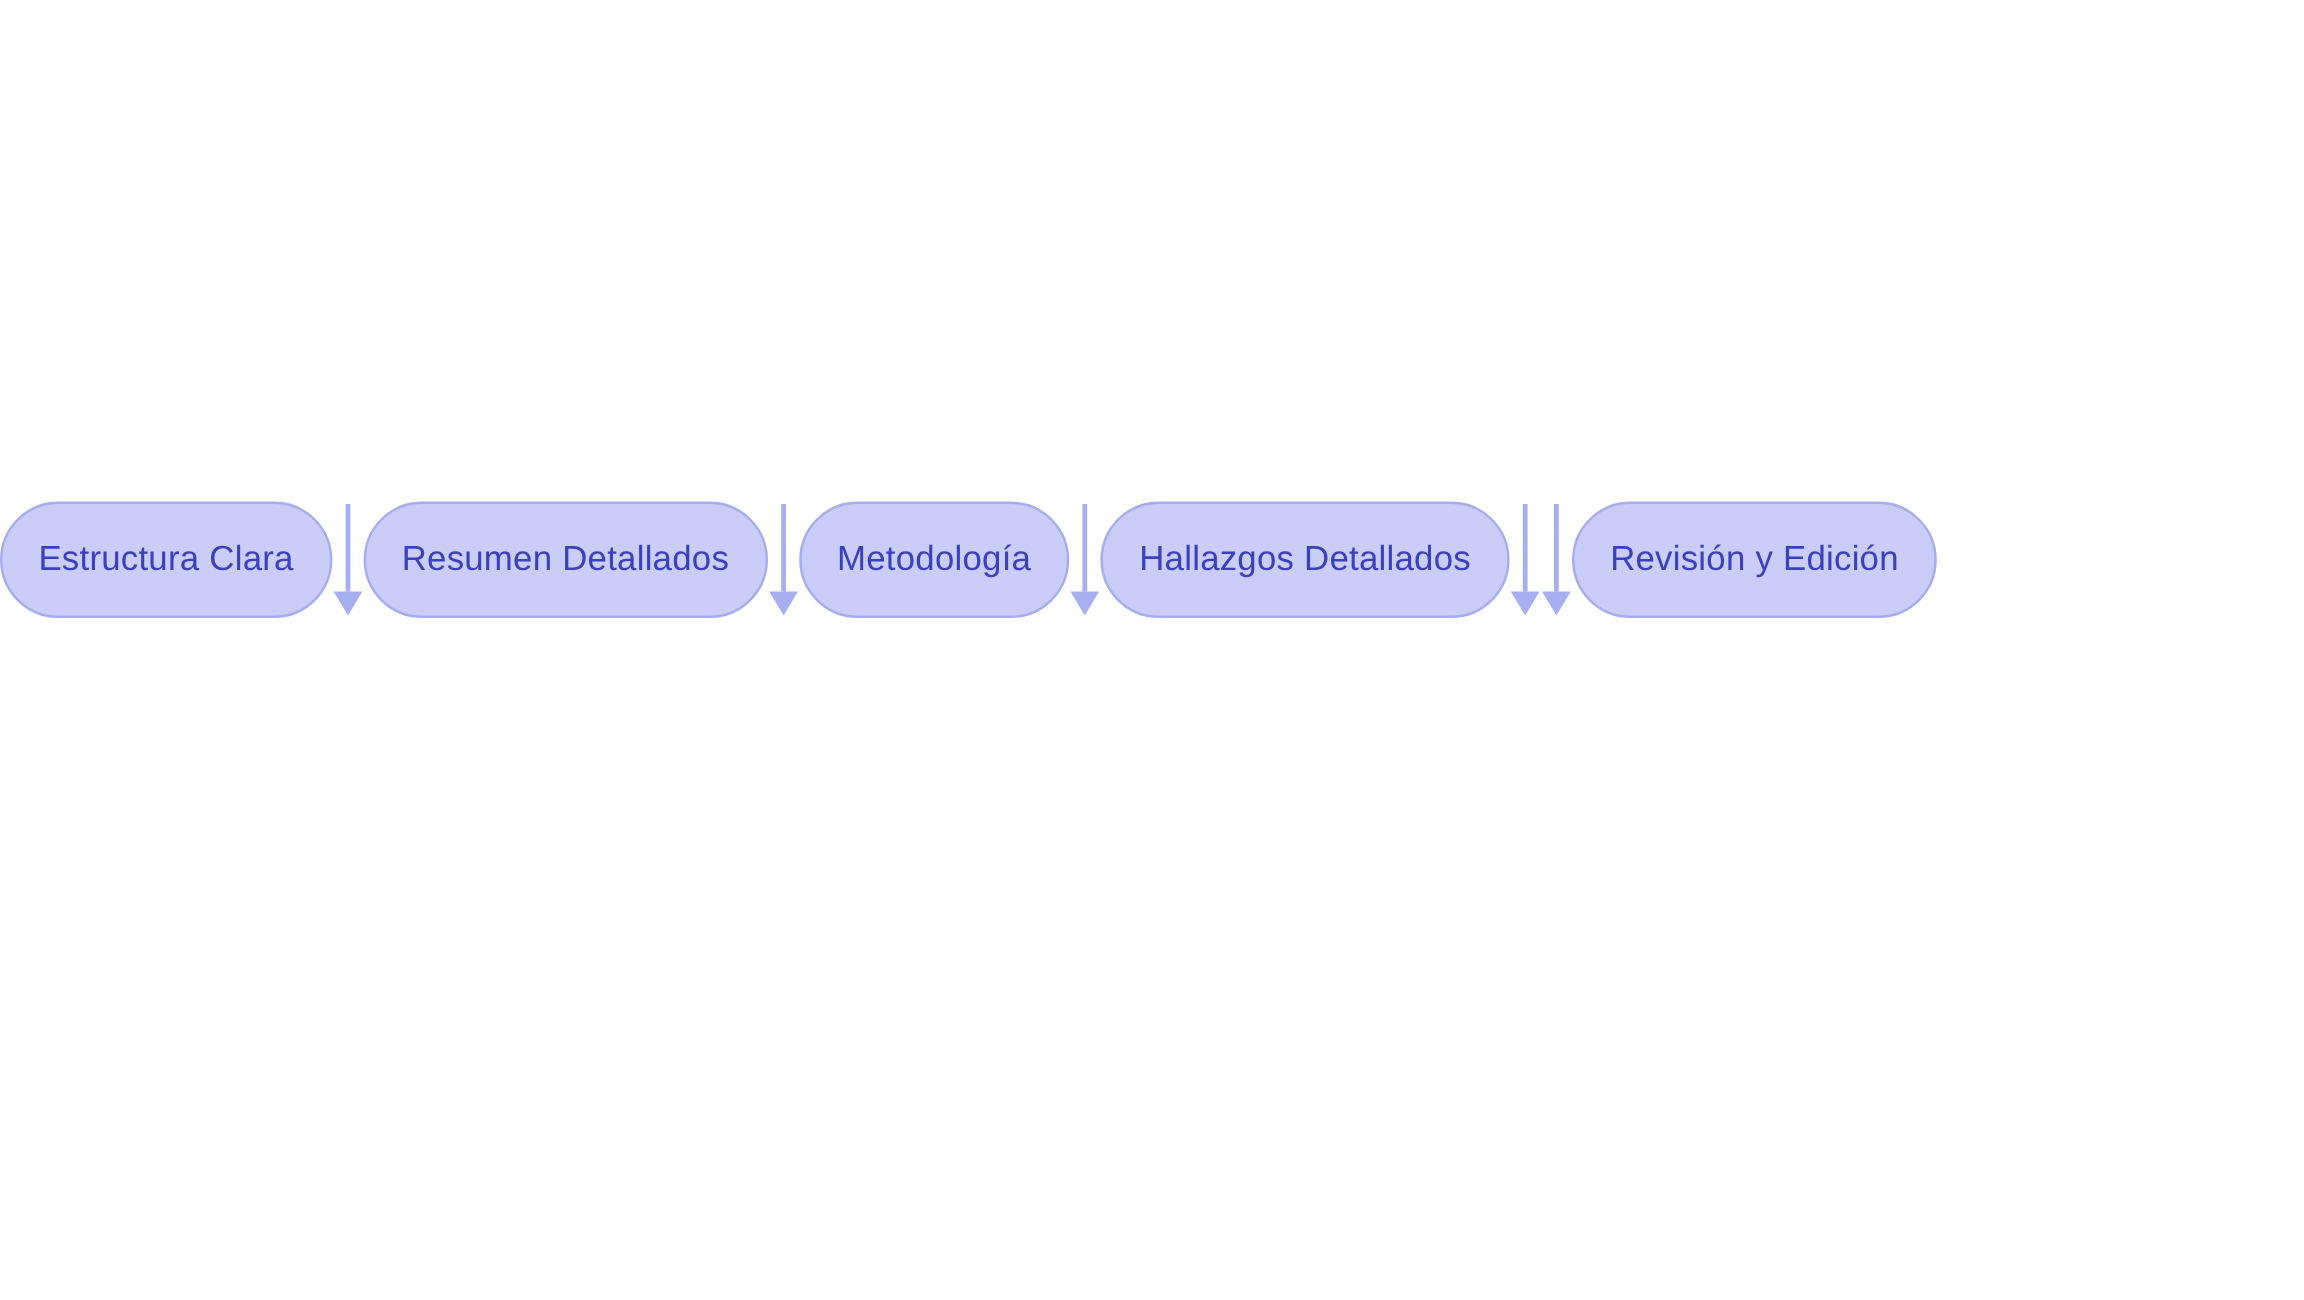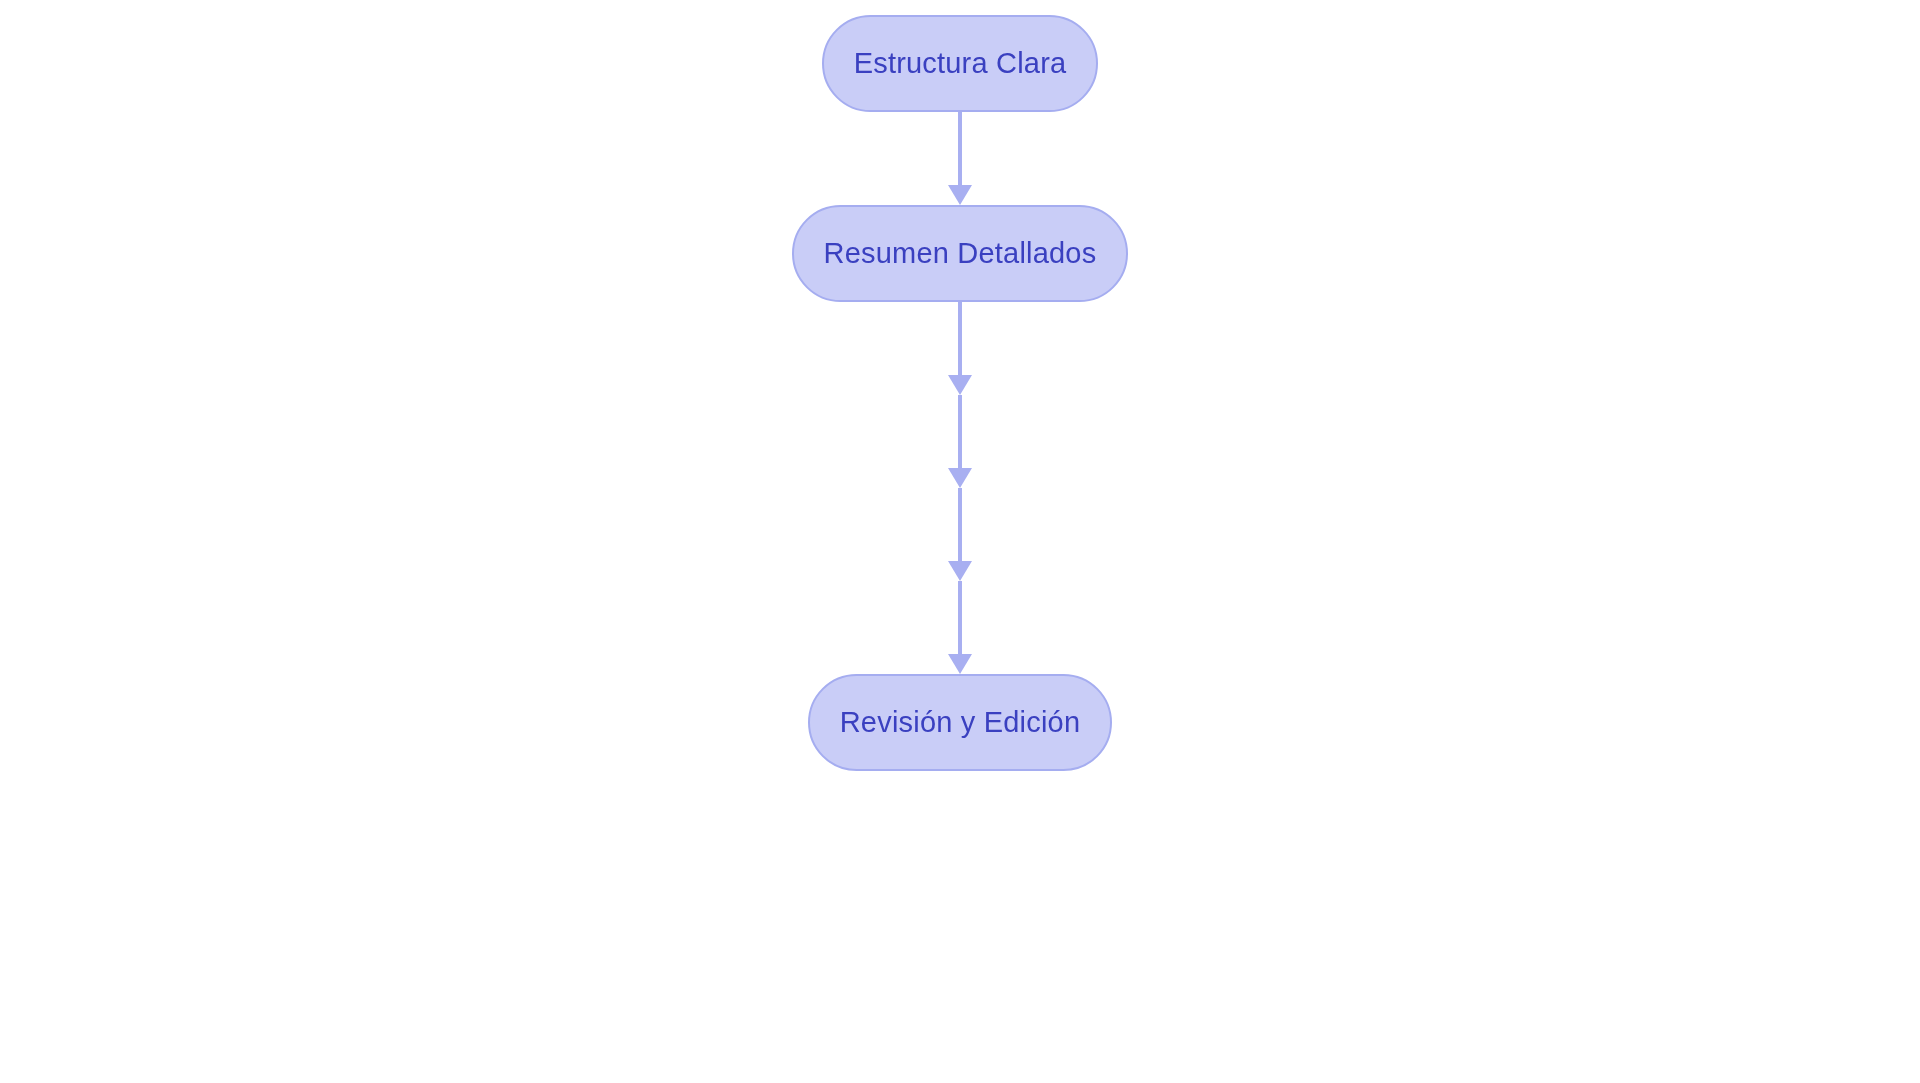--- a/index.html
+++ b/index.html
@@ -13,21 +13,21 @@
   html, body {
     background: var(--background);
     font-family: "Liberation Sans", sans-serif;
   }
   .canvas {
     position: relative;
     width: 1920px;
     height: 918px;
     background: var(--background);
     display: flex;
-    flex-direction: column;
+    flex-direction: row;
     align-items: center;
     padding-top: 15px;
     overflow: hidden;
   }
   .node {
     flex: 0 0 auto;
     height: 97px;
     display: flex;
     align-items: center;
     justify-content: center;
@@ -78,26 +78,32 @@
 
   <div class="node">
     <span>Resumen Detallados</span>
   </div>
 
   <div class="arrow">
     <div class="arrow-line"></div>
     <div class="arrow-head"></div>
   </div>
 
+  <div class="node">
+    <span>Metodología</span>
+  </div>
 
   <div class="arrow">
     <div class="arrow-line"></div>
     <div class="arrow-head"></div>
   </div>
 
+  <div class="node">
+    <span>Hallazgos Detallados</span>
+  </div>
 
   <div class="arrow">
     <div class="arrow-line"></div>
     <div class="arrow-head"></div>
   </div>
 
 
   <div class="arrow">
     <div class="arrow-line"></div>
     <div class="arrow-head"></div>

